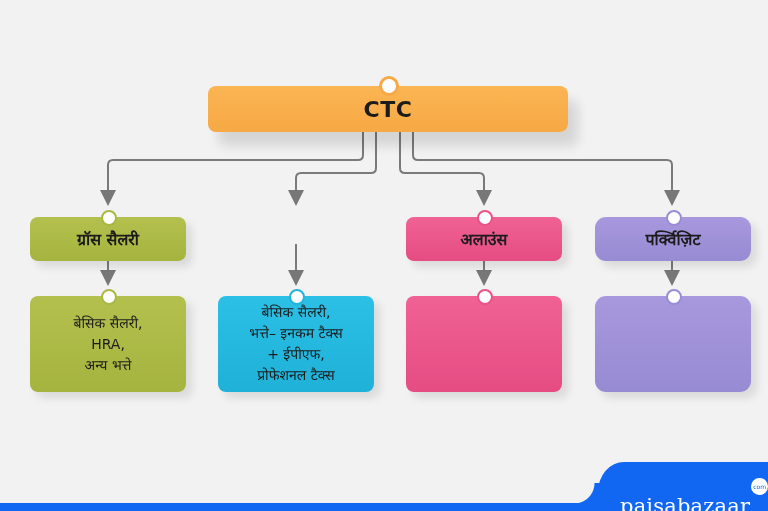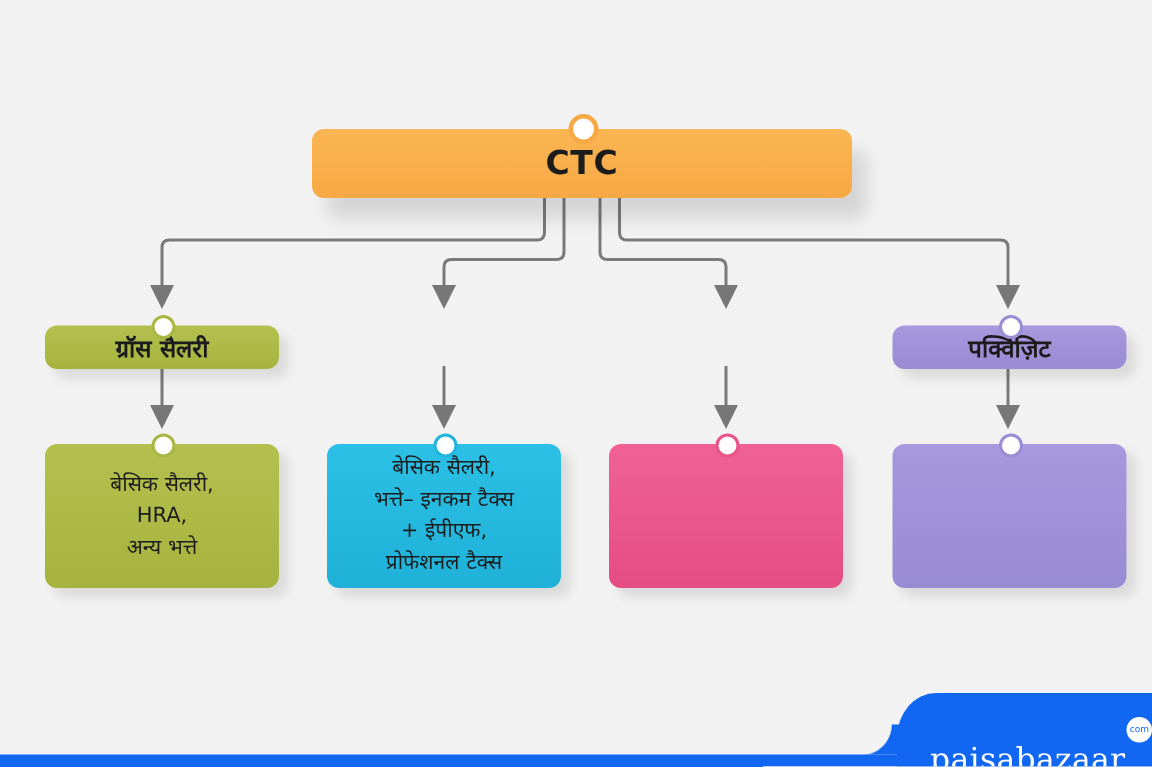--- a/index.html
+++ b/index.html
@@ -25,28 +25,28 @@
       border: 2px solid;
     }
     .root {
       left: 208px; top: 86px; width: 360px; height: 46px;
       background: linear-gradient(#fbb553, #f6a944);
       font-weight: bold; font-size: 22px; letter-spacing: 0.5px;
       box-shadow: 10px 14px 12px rgba(0,0,0,0.12);
     }
     .root .knob { border-color: #f6a944; width: 14px; height: 14px; margin-left: -9px; top: -10px; border-width: 3px; }
 
-    .hdr { top: 217px; width: 156px; height: 29px; font-size: 16px; font-weight: bold; }
+    .hdr { top: 217px; width: 156px; height: 44px; font-size: 16px; font-weight: bold; }
     .leaf { top: 296px; width: 156px; height: 96px; font-size: 14px; line-height: 21px; padding: 0 6px; box-sizing: border-box; }
     .leaf-text { white-space: pre-line; }
 
     .green  { background: linear-gradient(#b4c04e, #a5b43e); }
     .cyan   { background: linear-gradient(#2cc0e6, #1fb1d8); }
     .pink   { background: linear-gradient(#f06294, #e54c82); }
-    .purple { background: linear-gradient(#a898de, #978bd3); }
+    .purple { background: linear-gradient(#a898de, #978bd3); border-radius: 11px; }
     .green .knob  { border-color: #a9b744; }
     .cyan .knob   { border-color: #22b5dc; }
     .pink .knob   { border-color: #e85388; }
     .purple .knob { border-color: #9a8dd5; }
 
     .c1 { left: 30px; }
     .c2 { left: 218px; }
     .c3 { left: 406px; }
     .c4 { left: 595px; }
 
@@ -100,20 +100,24 @@
 
   <div class="box root">
     <span class="knob"></span>
     <span>CTC</span>
   </div>
 
   <div class="box hdr green c1">
     <span class="knob"></span>
     <span>ग्रॉस सैलरी</span>
   </div>
+  <div class="box hdr pink c3">
+    <span class="knob"></span>
+    <span>अलाउंस</span>
+  </div>
   <div class="box hdr purple c4">
     <span class="knob"></span>
     <span>पर्क्विज़िट</span>
   </div>
 
   <div class="box leaf green c1">
     <span class="knob"></span>
     <span class="leaf-text">बेसिक सैलरी,
 HRA,
 अन्य भत्ते</span>

